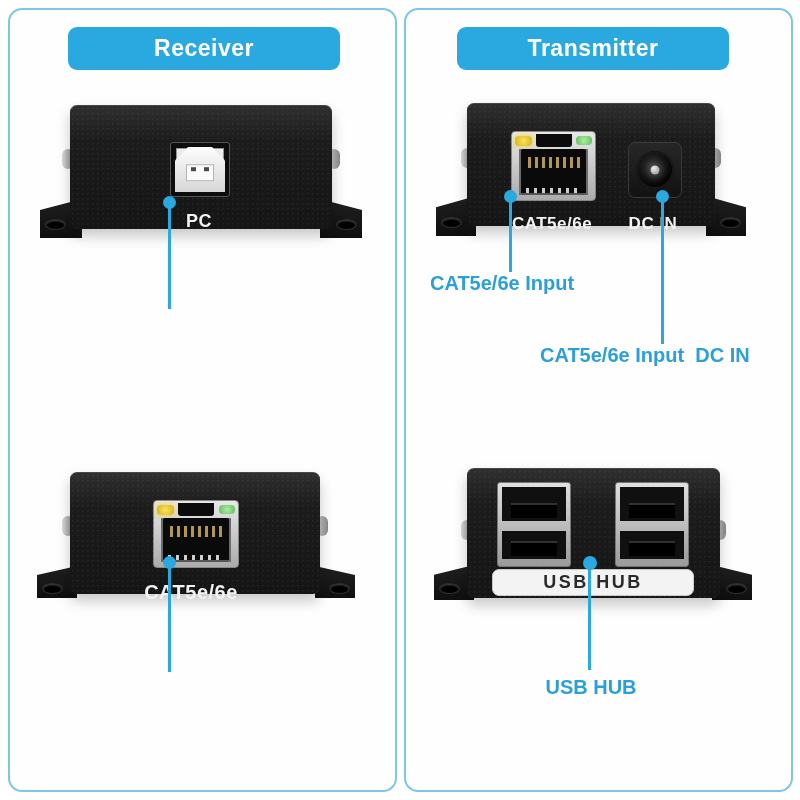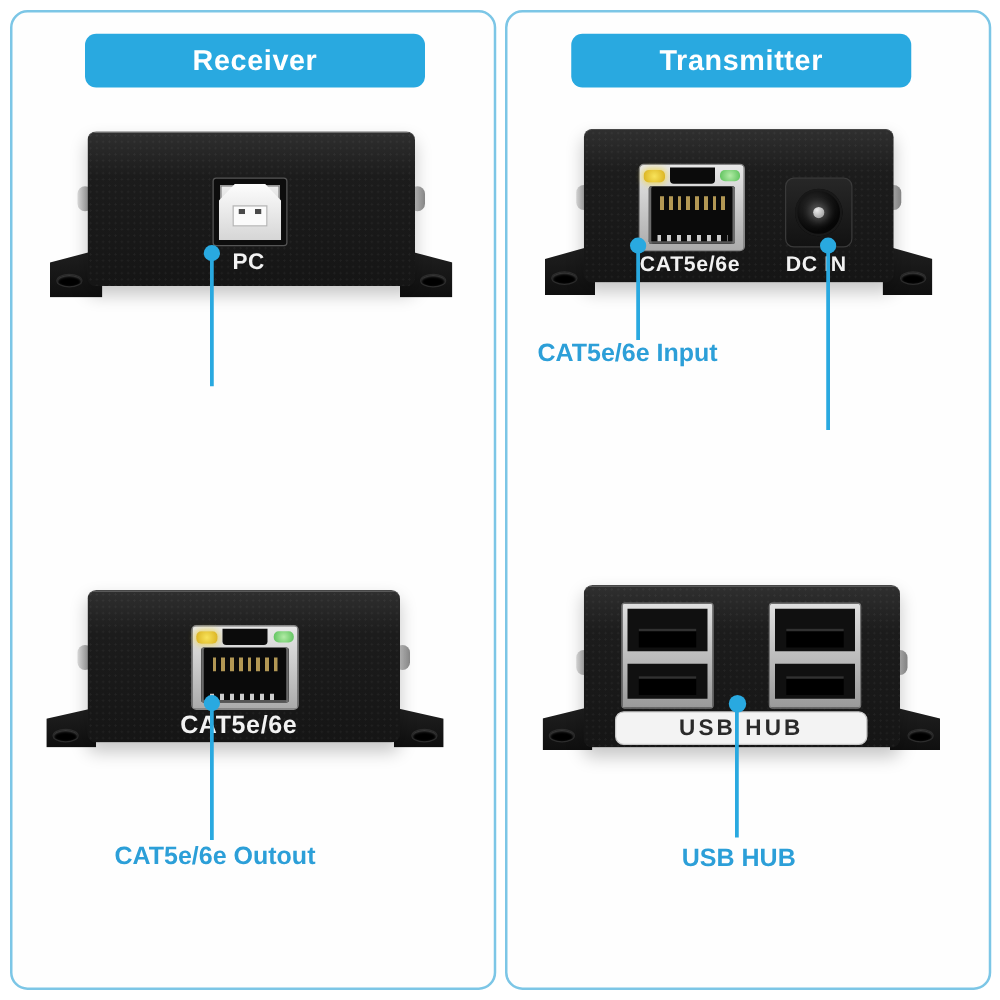--- a/index.html
+++ b/index.html
@@ -76,21 +76,21 @@
   .usbcol{position:absolute;width:72px;height:83px;border-radius:3px;z-index:2;
         background:linear-gradient(180deg,#e0e0e0,#9a9a9a);border:1px solid #767676;}
   .usbcol .p1{position:absolute;left:4px;right:4px;top:4px;height:34px;background:#101010;}
   .usbcol .p2{position:absolute;left:4px;right:4px;top:48px;height:28px;background:#101010;}
   .usbcol .t{position:absolute;left:9px;right:9px;bottom:3px;height:13px;background:#000;border-top:2px solid #313131;}
 
   .strip{position:absolute;background:#f3f3f3;border:1px solid #c9c9c9;border-radius:7px;z-index:2;
         display:flex;align-items:center;justify-content:center;color:#2b2b2b;font-size:18px;
         font-weight:700;letter-spacing:2.5px;}
 
-  .portlabel{position:absolute;color:#f2f2f2;font-weight:700;text-align:center;z-index:2;letter-spacing:.5px;}
+  .portlabel{position:absolute;color:#f2f2f2;font-weight:700;text-align:center;z-index:2;letter-spacing:.5px;margin-top:12px;}
   .bluelabel{position:absolute;color:var(--label);font-size:20px;font-weight:700;z-index:5;}
   .center{text-align:center;}
   .pre{white-space:pre;}
   .dot{position:absolute;width:13px;height:13px;border-radius:50%;background:var(--accent);z-index:5;}
   .cline{position:absolute;width:3px;background:var(--accent);z-index:5;}
 </style>
 </head>
 <body>
 
 <div class="canvas">
@@ -143,21 +143,20 @@
       <span class="led-g"></span>
       <span class="latch"></span>
       <div class="cavity">
         <span class="pins"></span>
         <span class="teeth"></span>
       </div>
     </div>
     <div class="portlabel" style="left:121px;top:569px;width:140px;font-size:20px;">CAT5e/6e</div>
     <div class="dot" style="left:163px;top:556px;"></div>
     <div class="cline" style="left:168px;top:568px;height:104px;"></div>
-    <div class="bluelabel center" style="left:52px;top:674px;width:240px;">CAT5e/6e Outout</div>
   </div>
 
   <div class="group">
     <div class="wing l" style="left:436px;top:196px;width:40px;height:40px;">
         <span class="hole"></span>
       </div>
     <div class="wing r" style="left:706px;top:196px;width:40px;height:40px;">
         <span class="hole"></span>
       </div>
     <div class="screw" style="left:461px;top:148px;"></div>
@@ -176,20 +175,21 @@
       <div class="hole"></div>
       <div class="pin"></div>
     </div>
     <div class="portlabel" style="left:492px;top:202px;width:120px;font-size:17px;">CAT5e/6e</div>
     <div class="portlabel" style="left:613px;top:202px;width:80px;font-size:17px;">DC IN</div>
     <div class="dot" style="left:504px;top:190px;"></div>
     <div class="cline" style="left:509px;top:202px;height:70px;"></div>
     <div class="bluelabel" style="left:430px;top:272px;">CAT5e/6e Input</div>
     <div class="dot" style="left:656px;top:190px;"></div>
     <div class="cline" style="left:661px;top:202px;height:142px;"></div>
+    <div class="bluelabel pre" style="left:540px;top:344px;">CAT5e/6e Input  DC IN</div>
   </div>
 
   <div class="group">
     <div class="wing l" style="left:434px;top:565px;width:40px;height:35px;">
         <span class="hole"></span>
       </div>
     <div class="wing r" style="left:712px;top:565px;width:40px;height:35px;">
         <span class="hole"></span>
       </div>
     <div class="screw" style="left:461px;top:520px;"></div>

